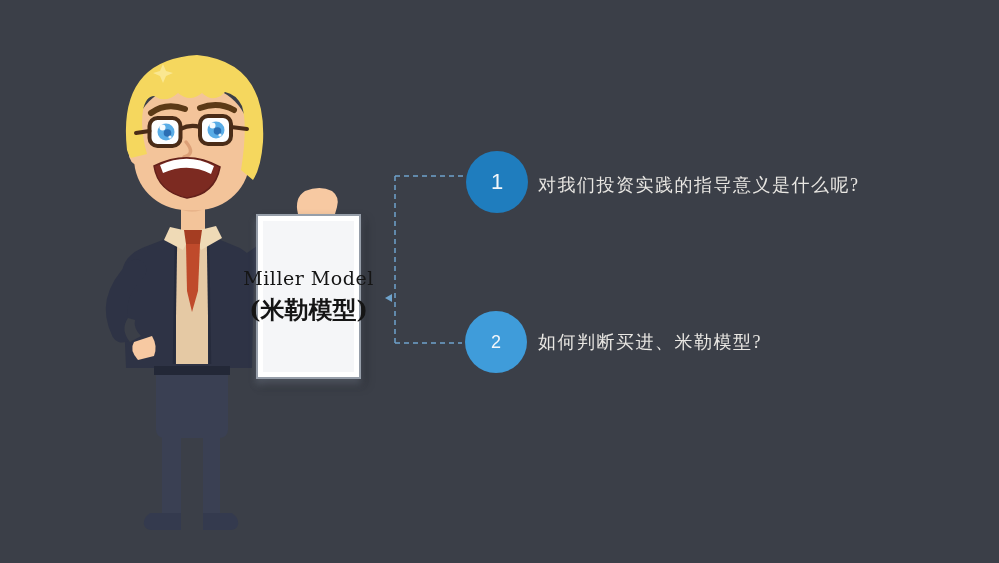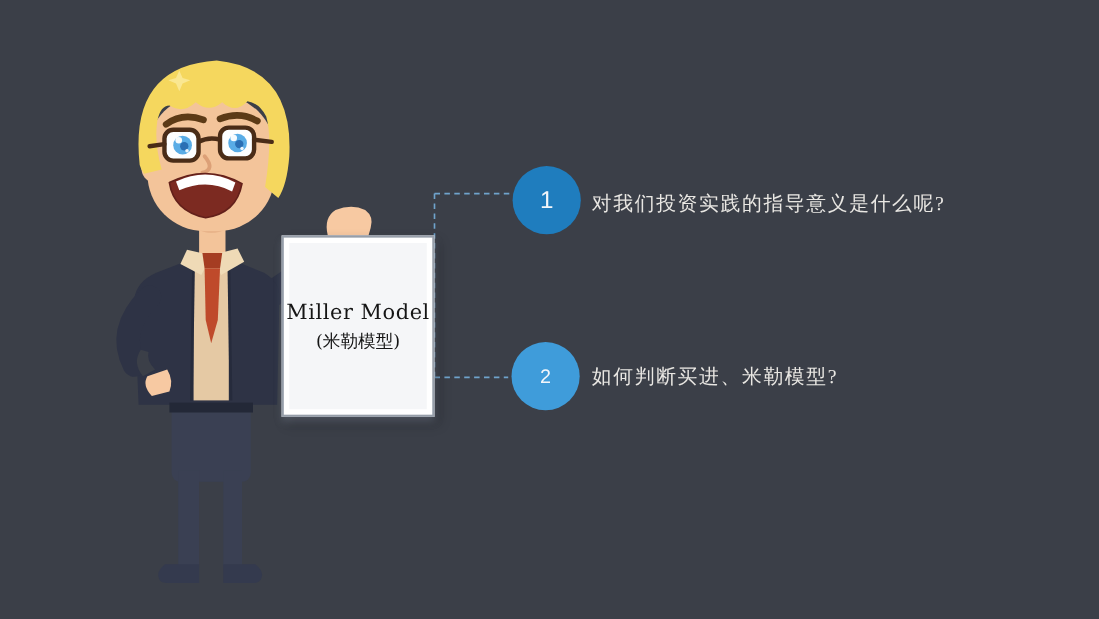--- a/index.html
+++ b/index.html
@@ -2,31 +2,31 @@
 <html><head>
 <meta charset="utf-8">
 <style>
   html,body{margin:0;padding:0;background:#222;}
   .slide{
     position:relative;width:999px;height:563px;background:#3B3F48;
     overflow:hidden;font-family:"Liberation Sans",sans-serif;
   }
   .char-svg{position:absolute;left:0;top:0;width:999px;height:563px;z-index:1;}
   .sign{
-    position:absolute;left:256px;top:214px;width:139px;height:165px;z-index:2;
+    position:absolute;left:256px;top:214px;width:105px;height:165px;z-index:2;
     background:#F5F6F8;border:2px solid #969EA9;box-sizing:border-box;
     box-shadow:inset 0 0 0 5px #FFFFFF,0 5px 7px rgba(150,160,180,.30),4px 6px 10px rgba(0,0,0,.25);
     display:flex;flex-direction:column;align-items:center;justify-content:center;gap:5px;
   }
   .sign-line1{
     font-family:"DejaVu Serif","Liberation Serif",serif;font-size:19px;color:#151515;
     letter-spacing:.5px;white-space:nowrap;
   }
   .sign-line2{
-    font-family:"DejaVu Serif","Liberation Serif",serif;font-size:16px;font-weight:normal;
+    font-family:"DejaVu Serif","Liberation Serif",serif;font-size:24px;font-weight:bold;
     color:#151515;white-space:nowrap;
   }
   .num-circle{
     position:absolute;width:62px;height:62px;border-radius:50%;z-index:2;
     display:flex;align-items:center;justify-content:center;color:#F2F6FA;
     font-family:"Liberation Sans",sans-serif;
   }
   .circle-1{left:466px;top:151px;background:#1F7DBE;font-size:22px;}
   .circle-2{left:465px;top:311px;background:#3F9CDA;font-size:18px;}
   .question{

